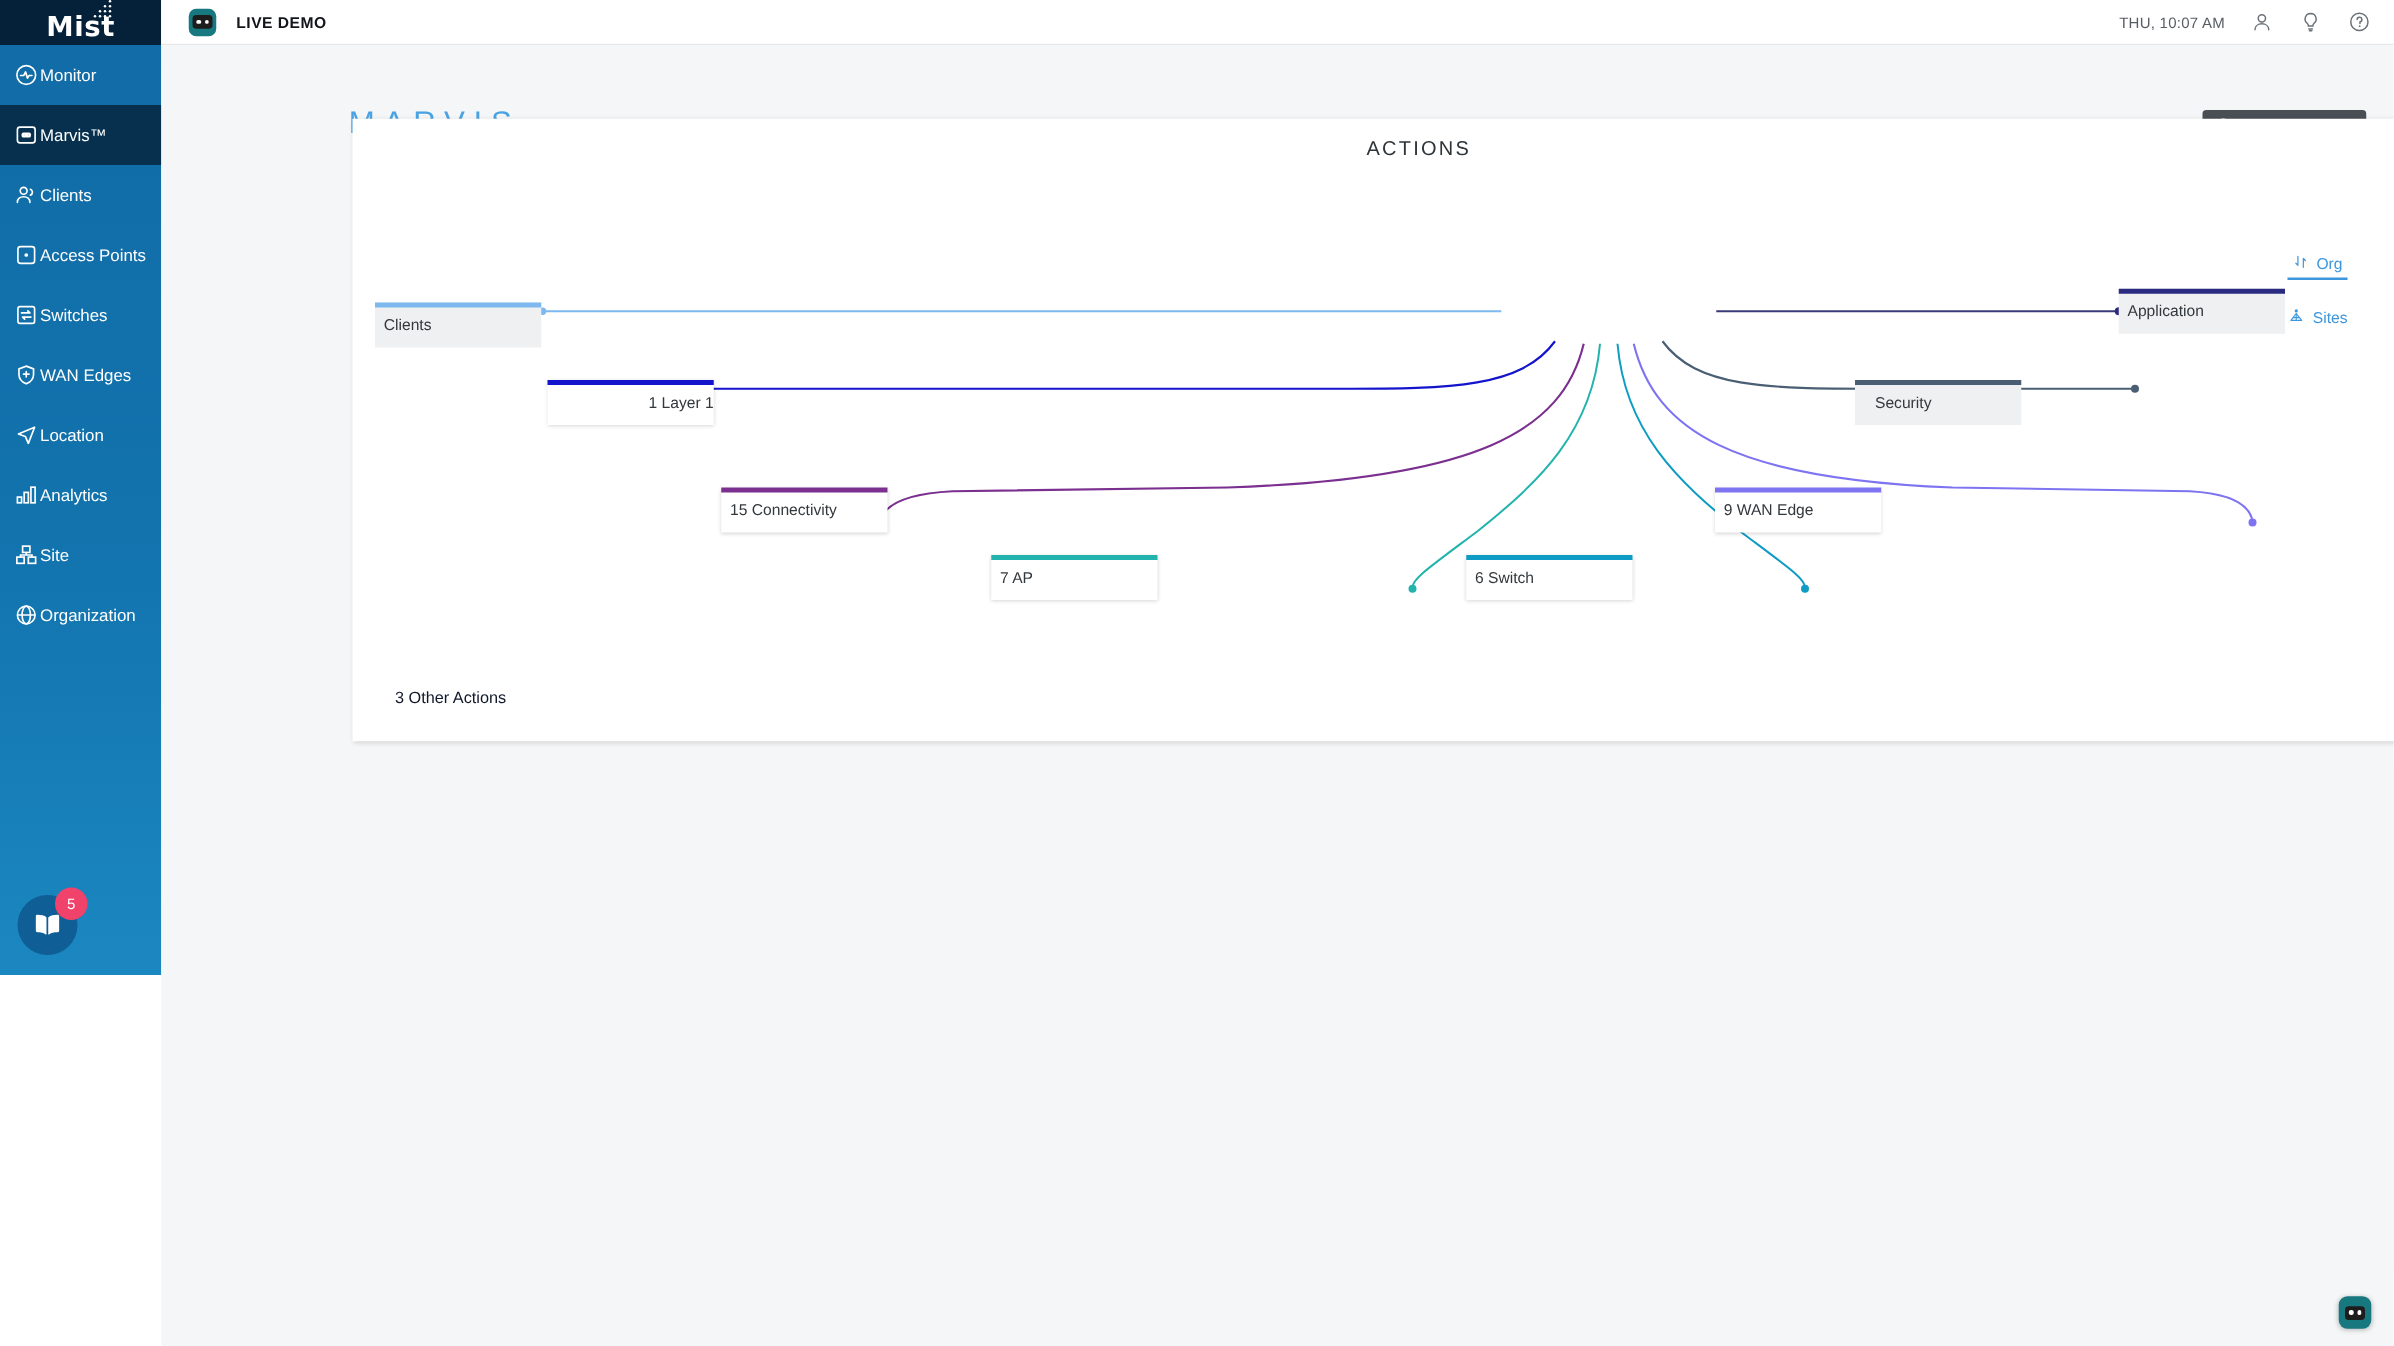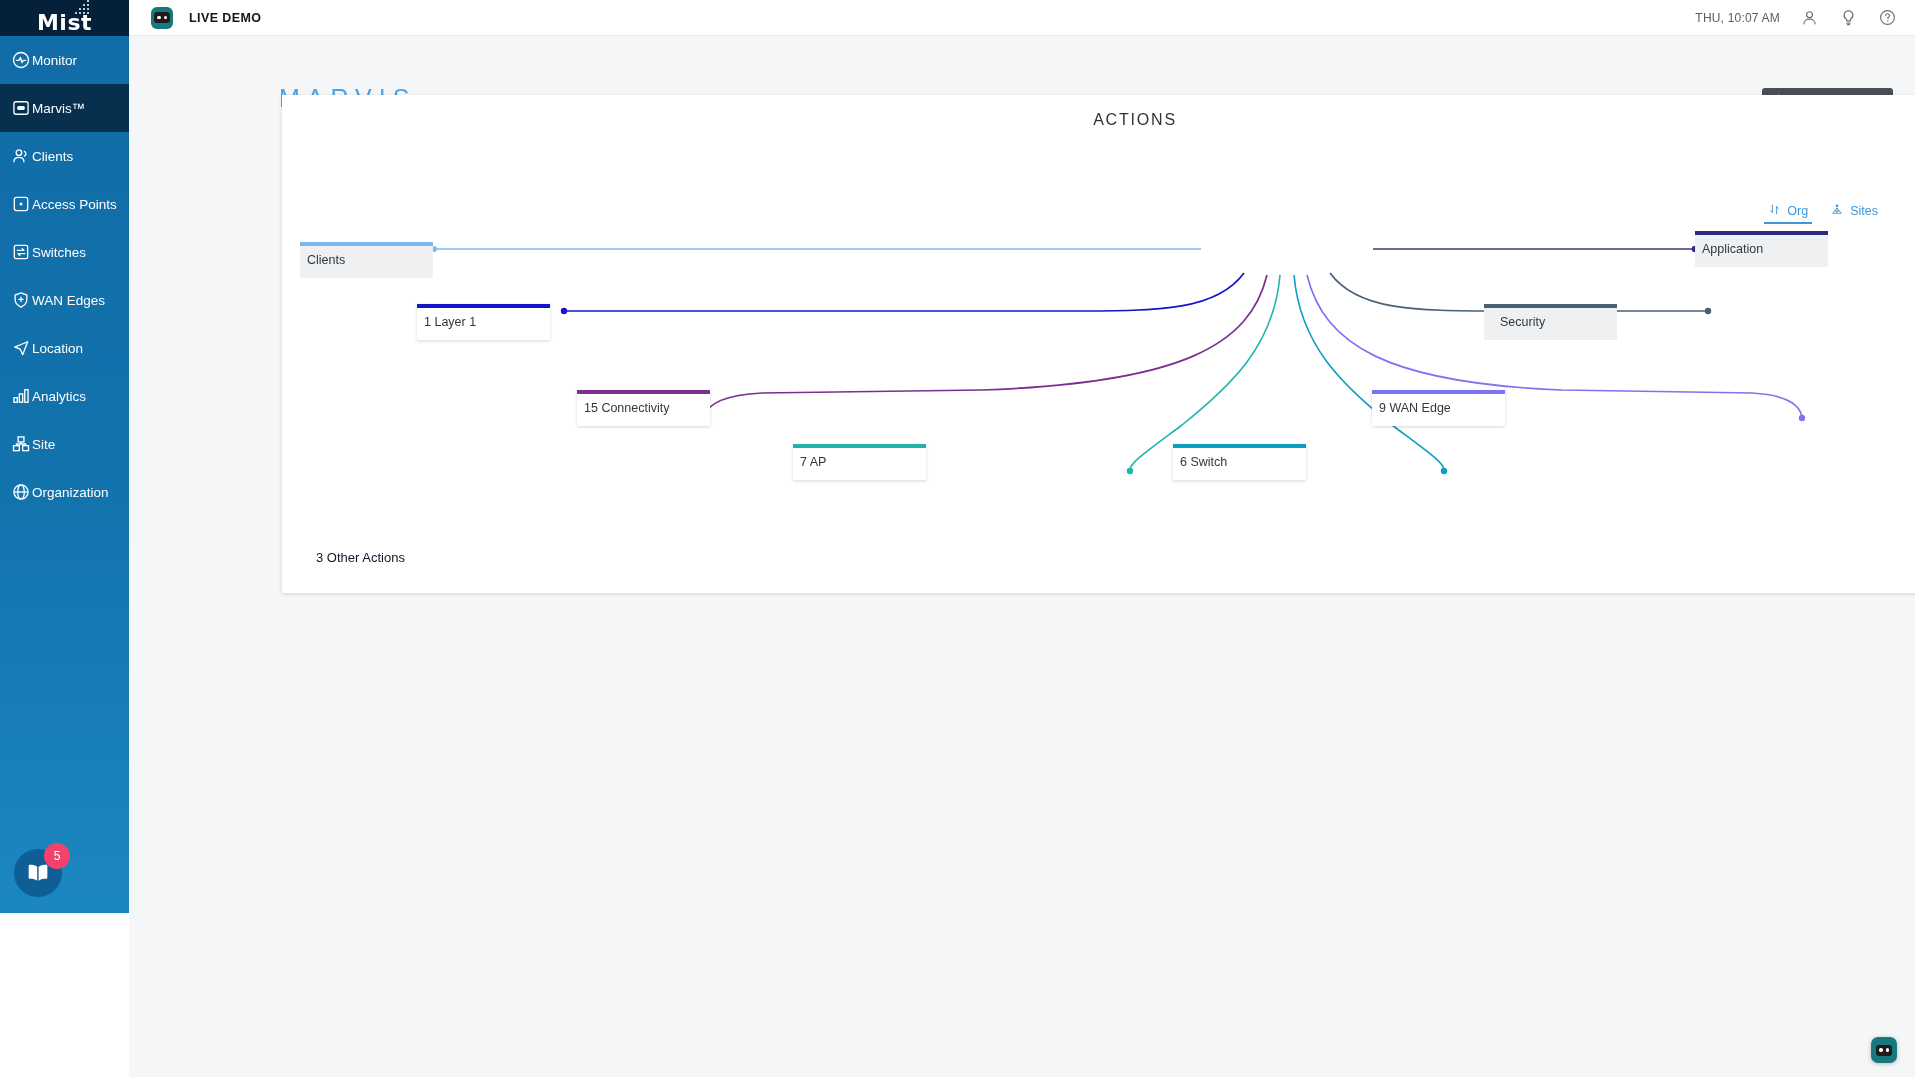--- a/index.html
+++ b/index.html
@@ -6,21 +6,21 @@
   html, body {
     width: 1915px; height: 1077px;
     background: #ffffff;
     font-family: "Liberation Sans", sans-serif;
     overflow: hidden;
   }
   .app { position: relative; width: 1915px; height: 1077px; display: flex; }
 
   
   .sidebar {
-    width: 129px; height: 913px;
+    width: 129px; height: 780px;
     background: #11669e;
     background: linear-gradient(180deg,#116ba6 0%,#1273ad 55%,#1b87c0 100%);
     position: relative; flex: 0 0 129px;
   }
   .brand {
     height: 36px; background: #042139;
     display: flex; align-items: flex-end; justify-content: center;
     position: relative;
   }
   .brand-logo {
@@ -109,21 +109,21 @@
     position: absolute; left: 153px; top: 95px;
     width: 1706px; height: 498px; background: #ffffff;
     box-shadow: 0 1px 4px rgba(0,0,0,.14);
   }
   .actions-label {
     position: absolute; left: 0; right: 0; top: 16px; text-align: center;
     font-size: 16px; letter-spacing: 1.8px; color: #2f3438;
   }
   .scope-tabs {
     position: absolute; right: 110px; top: 108px;
-    display: flex; align-items: center; gap: 22px;
+    display: flex; align-items: center; gap: 22px; flex-direction: column;
   }
   .scope-tab {
     display: flex; align-items: center; gap: 6px; font-size: 12.5px;
     color: #3d97dd; cursor: pointer; padding-bottom: 5px; position: relative;
   }
   .scope-tab.active::after {
     content: ""; position: absolute; left: -4px; right: -4px; bottom: 0;
     height: 2px; background: #3d97dd;
   }
   .other-actions {
@@ -415,21 +415,21 @@
           <circle cx="1162" cy="376" r="3.2" fill="#0f9cc4"></circle>
         </g>
       </svg>
 
 
       <div class="node muted" style="left:18px;  top:147px;">
         <span class="bar" style="background:#7db9ee"></span>
         <span>Clients</span>
       </div>
 
-      <div class="node" style="left:135px; top:209px;">
+      <div class="node" style="left:156px; top:209px;justify-content:flex-end;">
         <span class="bar" style="background:#1414cc"></span>
         <span>1 Layer 1</span>
       </div>
 
       <div class="node" style="left:295px; top:295px;">
         <span class="bar" style="background:#7b2f8f"></span>
         <span>15 Connectivity</span>
       </div>
 
       <div class="node" style="left:511px; top:349px;">

